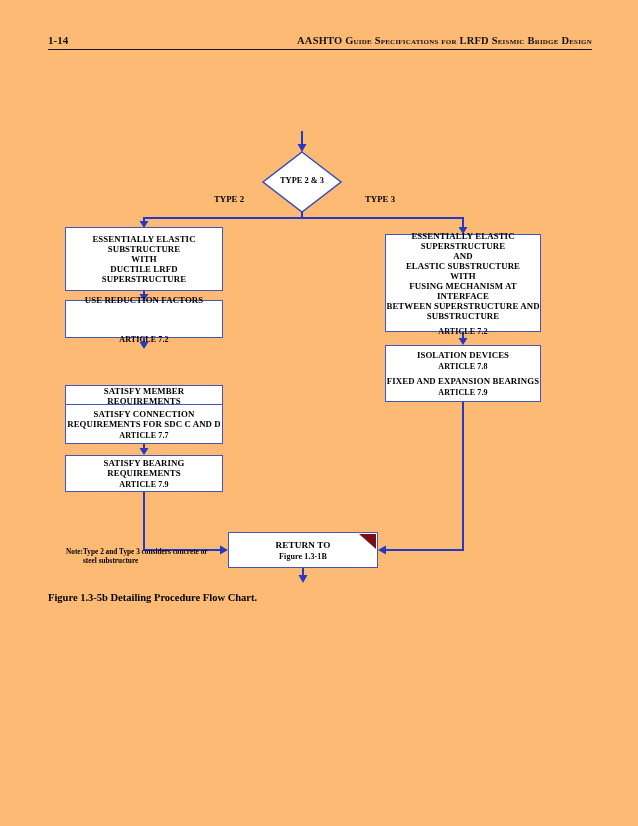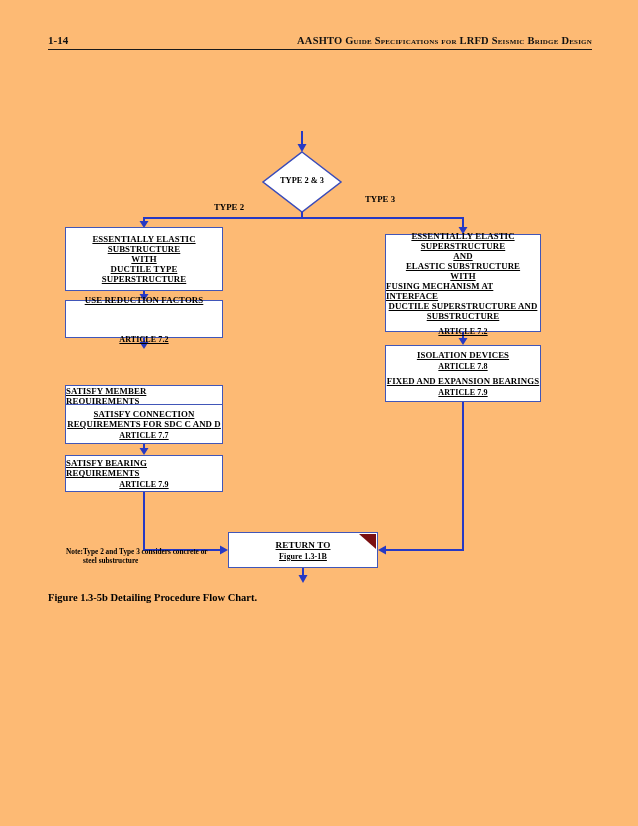--- a/index.html
+++ b/index.html
@@ -22,21 +22,21 @@
   #header-title{font-size:10.5px;font-weight:bold;font-variant:small-caps;letter-spacing:.2px;}
   
   #flow{position:absolute;left:0;top:12px;width:638px;height:826px;}
   svg.connectors{position:absolute;left:0;top:0;width:638px;height:826px;}
   .fbox{
     position:absolute;
     border:1.5px solid #4156b8;
     background:#ffffff;
     box-sizing:border-box;
     display:flex;flex-direction:column;justify-content:center;align-items:center;
-    text-align:left;color:#000;text-decoration:underline;
+    text-align:center;color:#000;
   }
   .bl{font-size:8.8px;font-weight:bold;line-height:10px;letter-spacing:.1px;}
   .art{font-size:8px;font-weight:bold;line-height:9px;letter-spacing:.1px;}
   .gap-top{margin-top:6px;}
   .m2{margin-top:2px;}
   .m5{margin-top:5px;}
   .branch-label{
     position:absolute;width:60px;text-align:center;
     font-size:8.8px;font-weight:bold;color:#000;
   }
@@ -108,28 +108,28 @@
         <polygon points="139.5,436 148.5,436 144,443"></polygon>
         <polygon points="458.5,326 467.5,326 463,333"></polygon>
         <polygon points="220,533.5 220,542.5 228,538"></polygon>
         <polygon points="386,533.5 386,542.5 378,538"></polygon>
         <polygon points="298.5,563 307.5,563 303,571"></polygon>
       </g>
     </svg>
 
     <div id="diamond-label">TYPE 2 &amp; 3</div>
 
-    <div class="branch-label" style="left:199px;top:182px;margin-top:8px;">TYPE 2</div>
+    <div class="branch-label" style="left:199px;top:182px;">TYPE 2</div>
     <div class="branch-label" style="left:350px;top:182px;">TYPE 3</div>
 
     <div class="fbox" style="left:65px;top:215px;width:158px;height:64px;">
       <div class="bl">ESSENTIALLY ELASTIC</div>
       <div class="bl">SUBSTRUCTURE</div>
       <div class="bl">WITH</div>
-      <div class="bl">DUCTILE TYPE</div>
+      <div class="bl">DUCTILE LRFD</div>
       <div class="bl">SUPERSTRUCTURE</div>
     </div>
 
     <div class="fbox" style="left:65px;top:288px;width:158px;height:38px;gap:28px;">
       <div class="bl">USE REDUCTION FACTORS</div>
       <div class="art m2">ARTICLE 7.2</div>
     </div>
 
     <div class="fbox" style="left:65px;top:337px;width:158px;height:43px;margin-top:36px;">
       <div class="bl">SATISFY MEMBER REQUIREMENTS</div>
@@ -148,21 +148,21 @@
       <div class="art m2">ARTICLE 7.9</div>
     </div>
 
     <div class="fbox" style="left:385px;top:222px;width:156px;height:98px;">
       <div class="bl">ESSENTIALLY ELASTIC</div>
       <div class="bl">SUPERSTRUCTURE</div>
       <div class="bl">AND</div>
       <div class="bl">ELASTIC SUBSTRUCTURE</div>
       <div class="bl">WITH</div>
       <div class="bl">FUSING MECHANISM AT INTERFACE</div>
-      <div class="bl">DUCTILE SUPERSTRUCTURE AND</div>
+      <div class="bl">BETWEEN SUPERSTRUCTURE AND</div>
       <div class="bl">SUBSTRUCTURE</div>
       <div class="art gap-top">ARTICLE 7.2</div>
     </div>
 
     <div class="fbox" style="left:385px;top:333px;width:156px;height:57px;">
       <div class="bl">ISOLATION DEVICES</div>
       <div class="art m2">ARTICLE 7.8</div>
       <div class="bl m5">FIXED AND EXPANSION BEARINGS</div>
       <div class="art m2">ARTICLE 7.9</div>
     </div>

